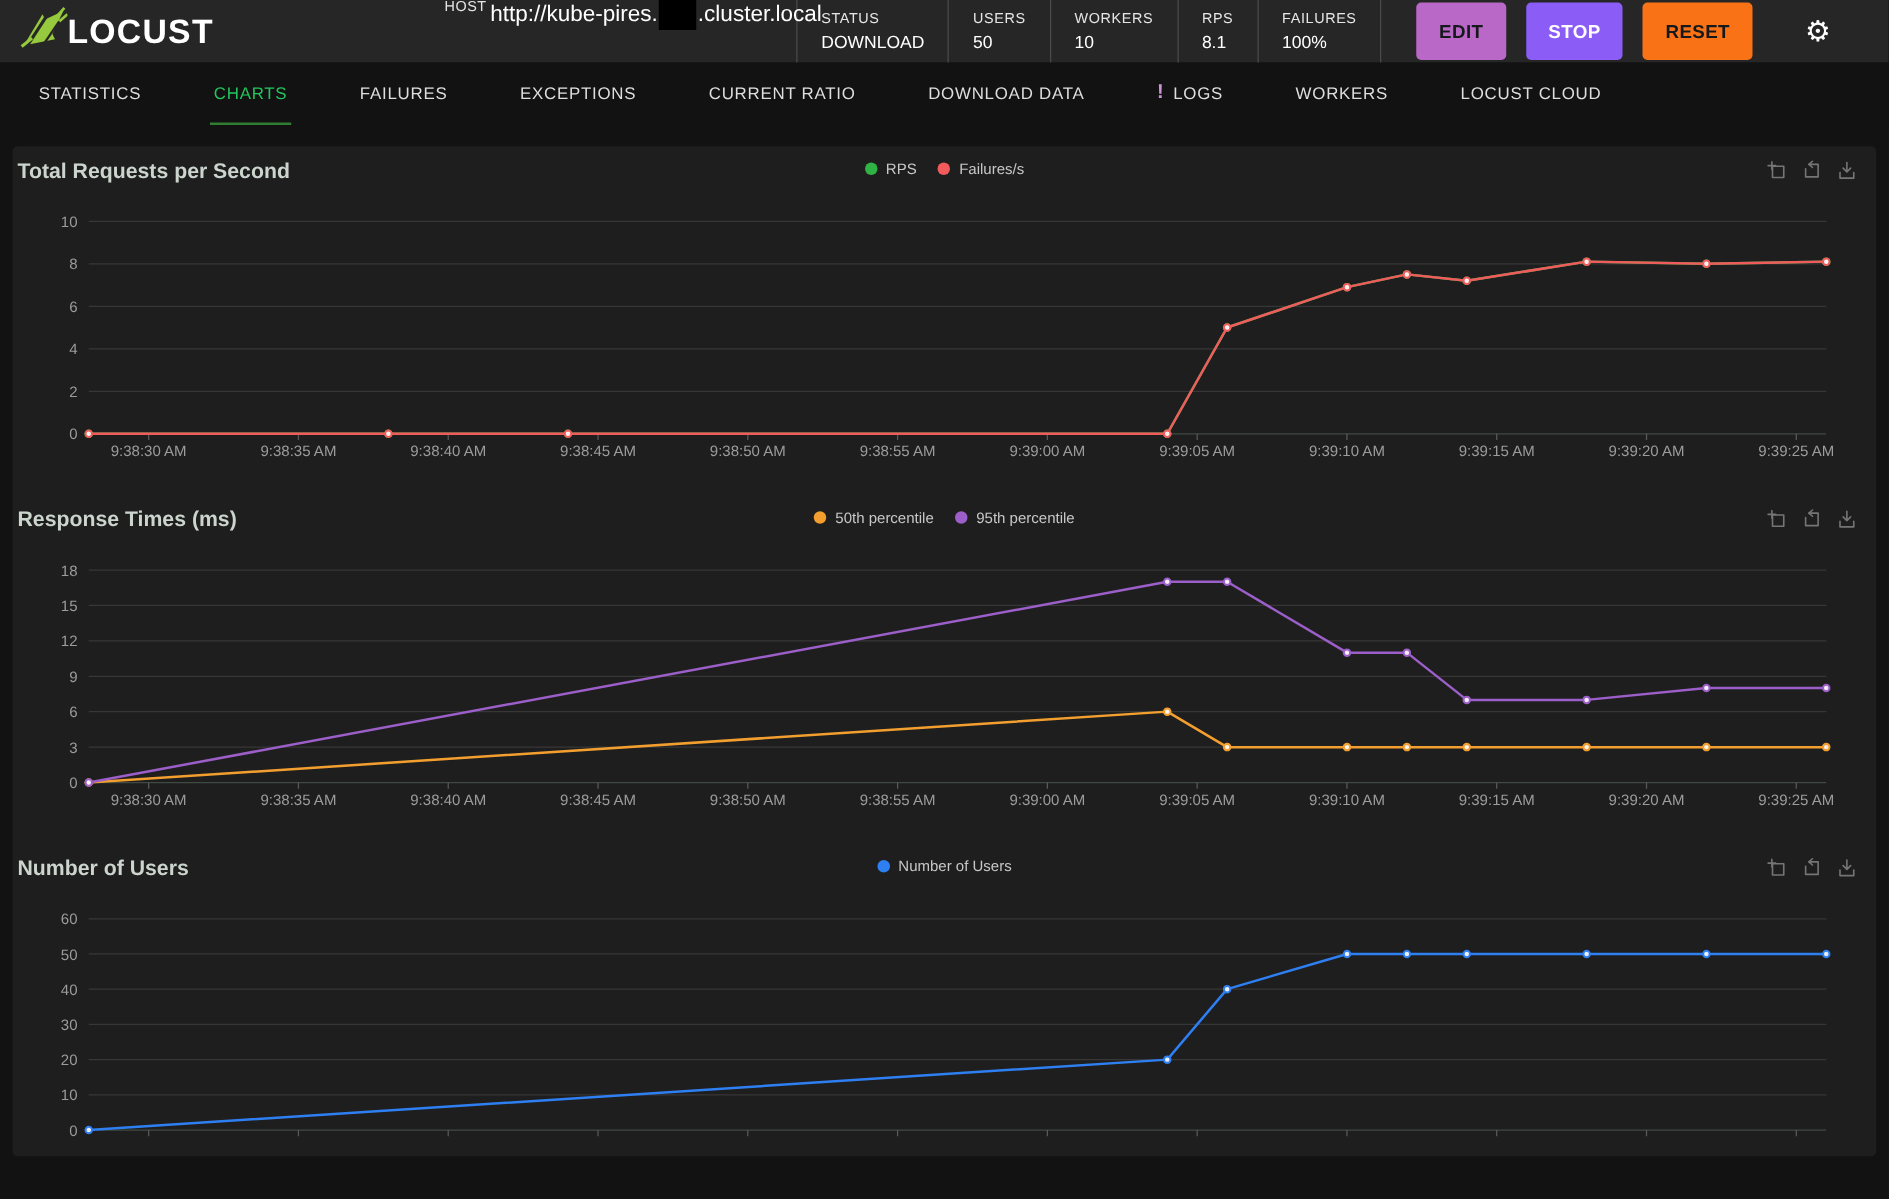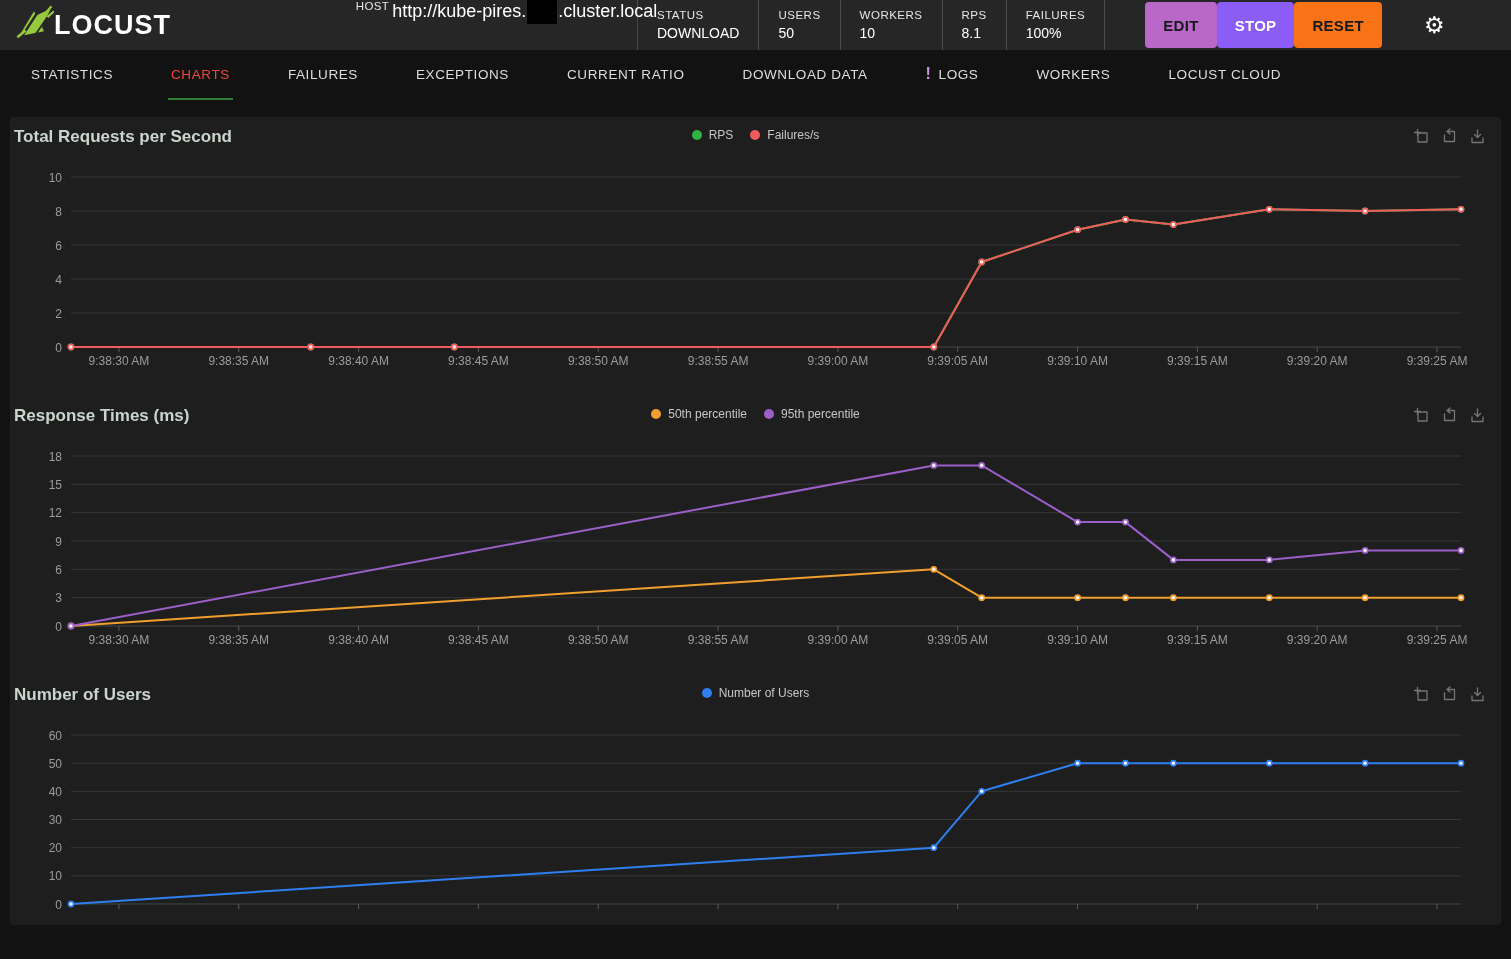--- a/index.html
+++ b/index.html
@@ -13,27 +13,27 @@
   .topbar{height:50px;background:#262626;display:flex;align-items:center;color:#fff}
   .brand{display:flex;align-items:center;padding-left:14px;width:376px;box-sizing:border-box;cursor:pointer}
   .brand-name{font-size:27px;font-weight:700;letter-spacing:1px;color:#fff}
   .host{width:262px;box-sizing:border-box;border-right:1px solid #4a4a4a;height:50px;display:flex;flex-direction:row;justify-content:center;gap:3px}
   .host-label{font-size:11.5px;color:#e6e6e6;letter-spacing:.4px}
   .host-url{font-size:18px;color:#fff;white-space:nowrap}
   .redacted{display:inline-block;width:30px;height:24px;background:#000;vertical-align:middle;margin:0 1px}
   .stat{height:50px;box-sizing:border-box;border-right:1px solid #4a4a4a;padding:0 19px;display:flex;flex-direction:column;align-items:flex-start;justify-content:center;gap:4px}
   .stat-label{font-size:11.5px;color:#e6e6e6;letter-spacing:.5px;white-space:nowrap}
   .stat-value{font-size:14px;color:#fff;white-space:nowrap}
-  .hbtns{display:flex;margin-left:40px}
+  .hbtns{display:flex;gap:16px;margin-left:28px}
   .hbtn{border:none;border-radius:4px;height:46px;padding:0 18px;font-family:inherit;font-size:15px;font-weight:600;letter-spacing:.3px;cursor:pointer}
   .gear{margin-left:42px;margin-right:18px;font-size:23px;color:#fff;cursor:pointer;line-height:1}
   
   .nav{height:50px;background:#121212;display:flex;align-items:stretch;gap:52px;padding-left:28px}
   .tab{display:flex;align-items:center;gap:7px;font-size:13.5px;letter-spacing:.6px;color:#dedede;cursor:pointer;border-bottom:2px solid transparent;padding:0 3px;white-space:nowrap}
-  .tab.active{color:#ef4444;border-bottom-color:#2E7D32}
+  .tab.active{color:#22c55e;border-bottom-color:#2E7D32}
   .warn-ic{color:#CE93D8;font-weight:700;font-size:16px}
   
   .main{padding:17px 10px 0}
   .panel{background:#1E1E1E;border-radius:4px;padding-bottom:10px}
   .chart-block{position:relative}
   .chart-block.first{padding-top:8px}
   .chart-block + .chart-block{margin-top:32px}
   .chart-head{position:relative;height:30px}
   .chart-title{position:absolute;left:4px;top:2px;margin:0;font-size:17px;font-weight:700;color:#CBD5CD}
   .legend{position:absolute;left:0;right:0;top:3px;display:flex;justify-content:center;align-items:center;gap:17px}

